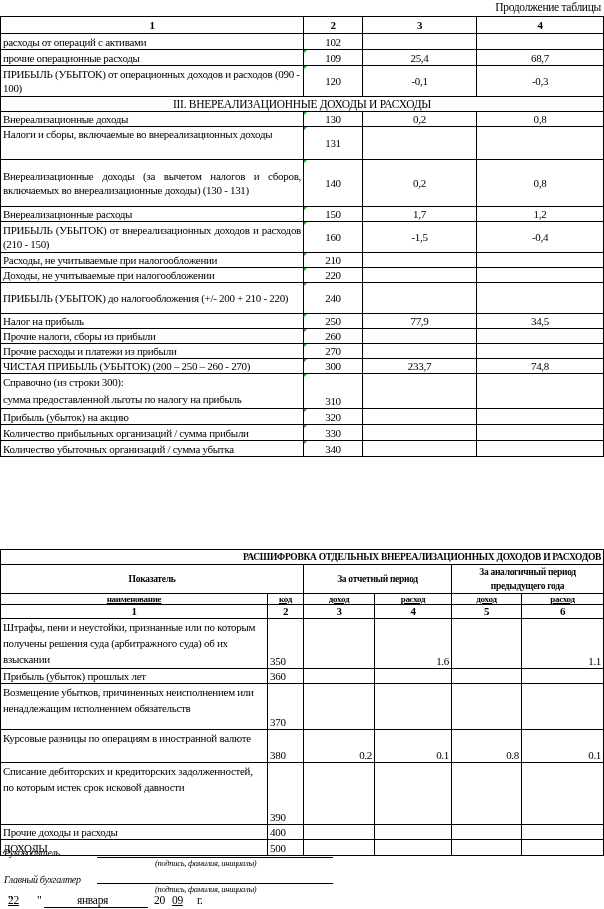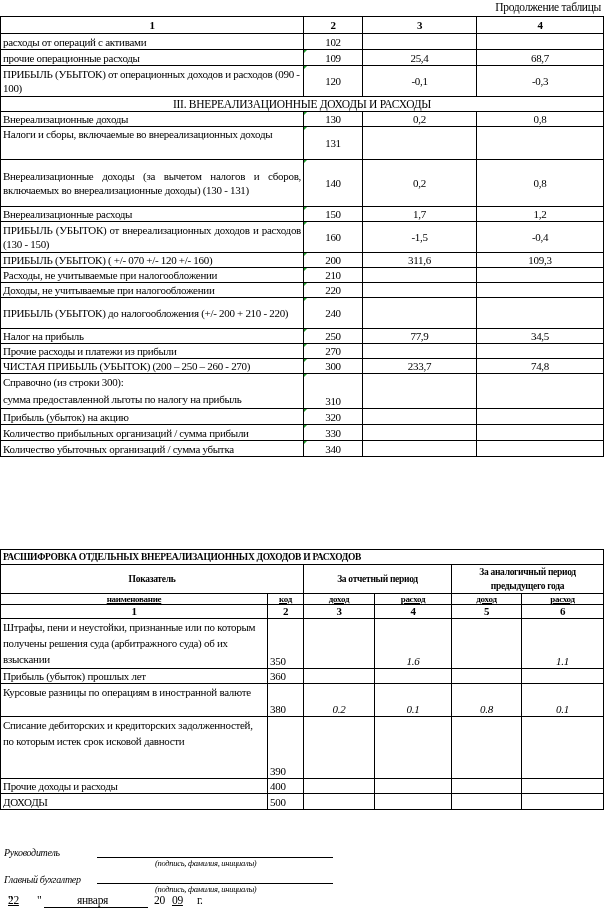--- a/index.html
+++ b/index.html
@@ -17,26 +17,26 @@
   .num td { font-weight: bold; font-size: 11px; text-align: center; height: 16px; }
   .code { position: relative; text-align: center; }
   .code::before {
     content: ""; position: absolute; left: 0; top: 0; width: 0; height: 0;
     border-top: 3px solid #1f9a2a; border-right: 3px solid transparent;
   }
   .just { text-align: justify; text-align-last: left; font-family: Liberation Serif, serif; }
   .section td { text-align: center; font-size: 11.5px; height: 13px; }
   .t2 { left: 0; top: 549px; width: 603px; }
   .t2 td { font-size: 11px; }
-  .t2 .title td { font-weight: bold; text-align: left; font-size: 9.5px; height: 12px; }
+  .t2 .title td { font-weight: bold; text-align: right; font-size: 9.5px; height: 12px; }
   .t2 .h2 td { font-weight: bold; text-align: center; font-size: 9.5px; }
   .t2 .sub td { font-weight: bold; text-align: center; font-size: 9px; height: 10px; text-decoration: underline; line-height: 10px; }
   .t2 .num2 td { font-weight: bold; text-align: center; font-size: 11px; height: 13px; line-height: 13px; }
   .t2 td.bot { vertical-align: bottom; }
-  .t2 td.val { text-align: center; vertical-align: bottom; font-style: italic; }
+  .t2 td.val { text-align: right; vertical-align: bottom; }
   .sign { position: absolute; font-size: 10px; font-style: italic; }
   .line { position: absolute; border-bottom: 1px solid #000; height: 0; }
   .hint { position: absolute; font-style: italic; font-size: 8.5px; }
   .date-part { position: absolute; font-size: 11.5px; }
   .ul { text-decoration: underline; }
 </style>
 </head>
 <body>
 
 <div class="cont-label">Продолжение таблицы</div>
@@ -94,30 +94,24 @@
     <td class="c">0,2</td>
     <td class="c">0,8</td>
   </tr>
   <tr style="height:15px">
     <td>Внереализационные расходы</td>
     <td class="code">150</td>
     <td class="c">1,7</td>
     <td class="c">1,2</td>
   </tr>
   <tr style="height:31px">
-    <td class="just">ПРИБЫЛЬ (УБЫТОК) от внереализационных доходов и расходов (130 - 150)</td>
+    <td class="just">ПРИБЫЛЬ (УБЫТОК) от внереализационных доходов и расходов (210 - 150)</td>
     <td class="code">160</td>
     <td class="c">-1,5</td>
     <td class="c">-0,4</td>
-  </tr>
-  <tr style="height:15px">
-    <td>ПРИБЫЛЬ (УБЫТОК) ( +/- 070 +/- 120 +/- 160)</td>
-    <td class="code">200</td>
-    <td class="c">311,6</td>
-    <td class="c">109,3</td>
   </tr>
   <tr style="height:15px">
     <td>Расходы, не учитываемые при налогообложении</td>
     <td class="code">210</td>
     <td class="c"></td>
     <td class="c"></td>
   </tr>
   <tr style="height:15px">
     <td>Доходы, не учитываемые при налогообложении</td>
     <td class="code">220</td>
@@ -128,20 +122,26 @@
     <td class="just">ПРИБЫЛЬ (УБЫТОК) до налогообложения (+/- 200 + 210 - 220)</td>
     <td class="code">240</td>
     <td class="c"></td>
     <td class="c"></td>
   </tr>
   <tr style="height:15px">
     <td>Налог на прибыль</td>
     <td class="code">250</td>
     <td class="c">77,9</td>
     <td class="c">34,5</td>
+  </tr>
+  <tr style="height:15px">
+    <td>Прочие налоги, сборы из прибыли</td>
+    <td class="code">260</td>
+    <td class="c"></td>
+    <td class="c"></td>
   </tr>
   <tr style="height:15px">
     <td>Прочие расходы и платежи из прибыли</td>
     <td class="code">270</td>
     <td class="c"></td>
     <td class="c"></td>
   </tr>
   <tr style="height:15px">
     <td>ЧИСТАЯ ПРИБЫЛЬ (УБЫТОК) (200 – 250 – 260 - 270)</td>
     <td class="code">300</td>
@@ -221,20 +221,28 @@
     <td class="val">1.1</td>
   </tr>
   <tr style="height:14px">
     <td>Прибыль (убыток) прошлых лет</td>
     <td class="bot">360</td>
     <td class="val"></td>
     <td class="val"></td>
     <td class="val"></td>
     <td class="val"></td>
   </tr>
+  <tr style="height:46px">
+    <td style="line-height:16px;vertical-align:top">Возмещение убытков, причиненных неисполнением или ненадлежащим исполнением обязательств</td>
+    <td class="bot">370</td>
+    <td class="val"></td>
+    <td class="val"></td>
+    <td class="val"></td>
+    <td class="val"></td>
+  </tr>
   <tr style="height:33px">
     <td style="line-height:16px;vertical-align:top">Курсовые разницы по операциям в иностранной валюте</td>
     <td class="bot">380</td>
     <td class="val">0.2</td>
     <td class="val">0.1</td>
     <td class="val">0.8</td>
     <td class="val">0.1</td>
   </tr>
   <tr style="height:62px">
     <td style="line-height:16px;vertical-align:top">Списание дебиторских и кредиторских задолженностей, по которым истек срок исковой давности</td>

